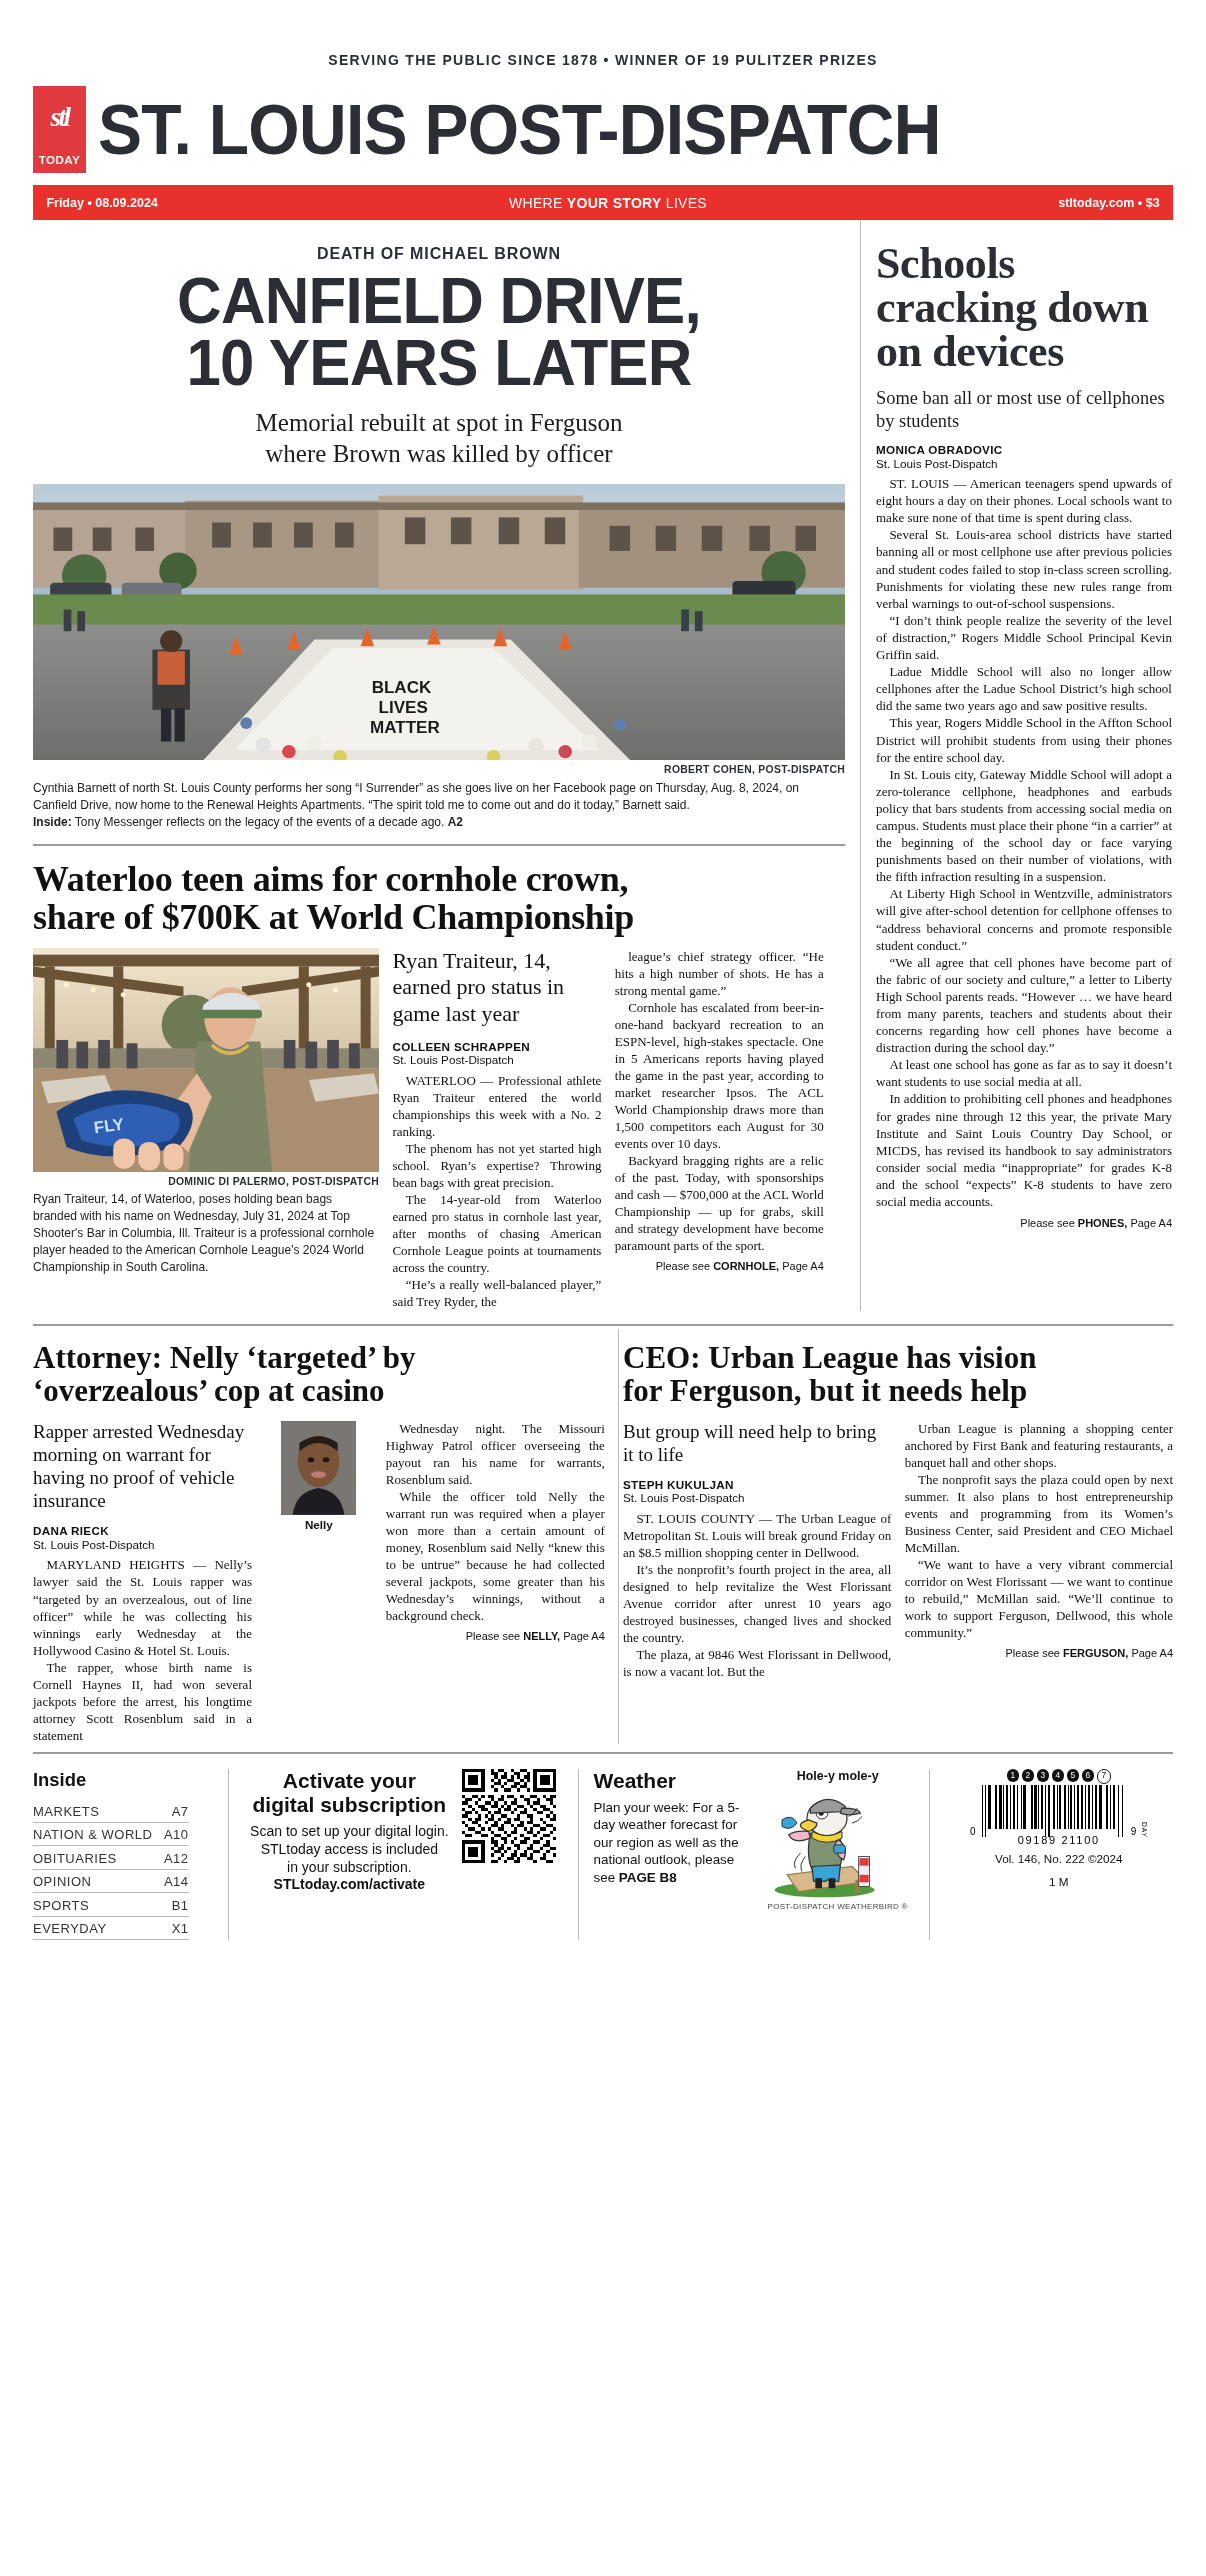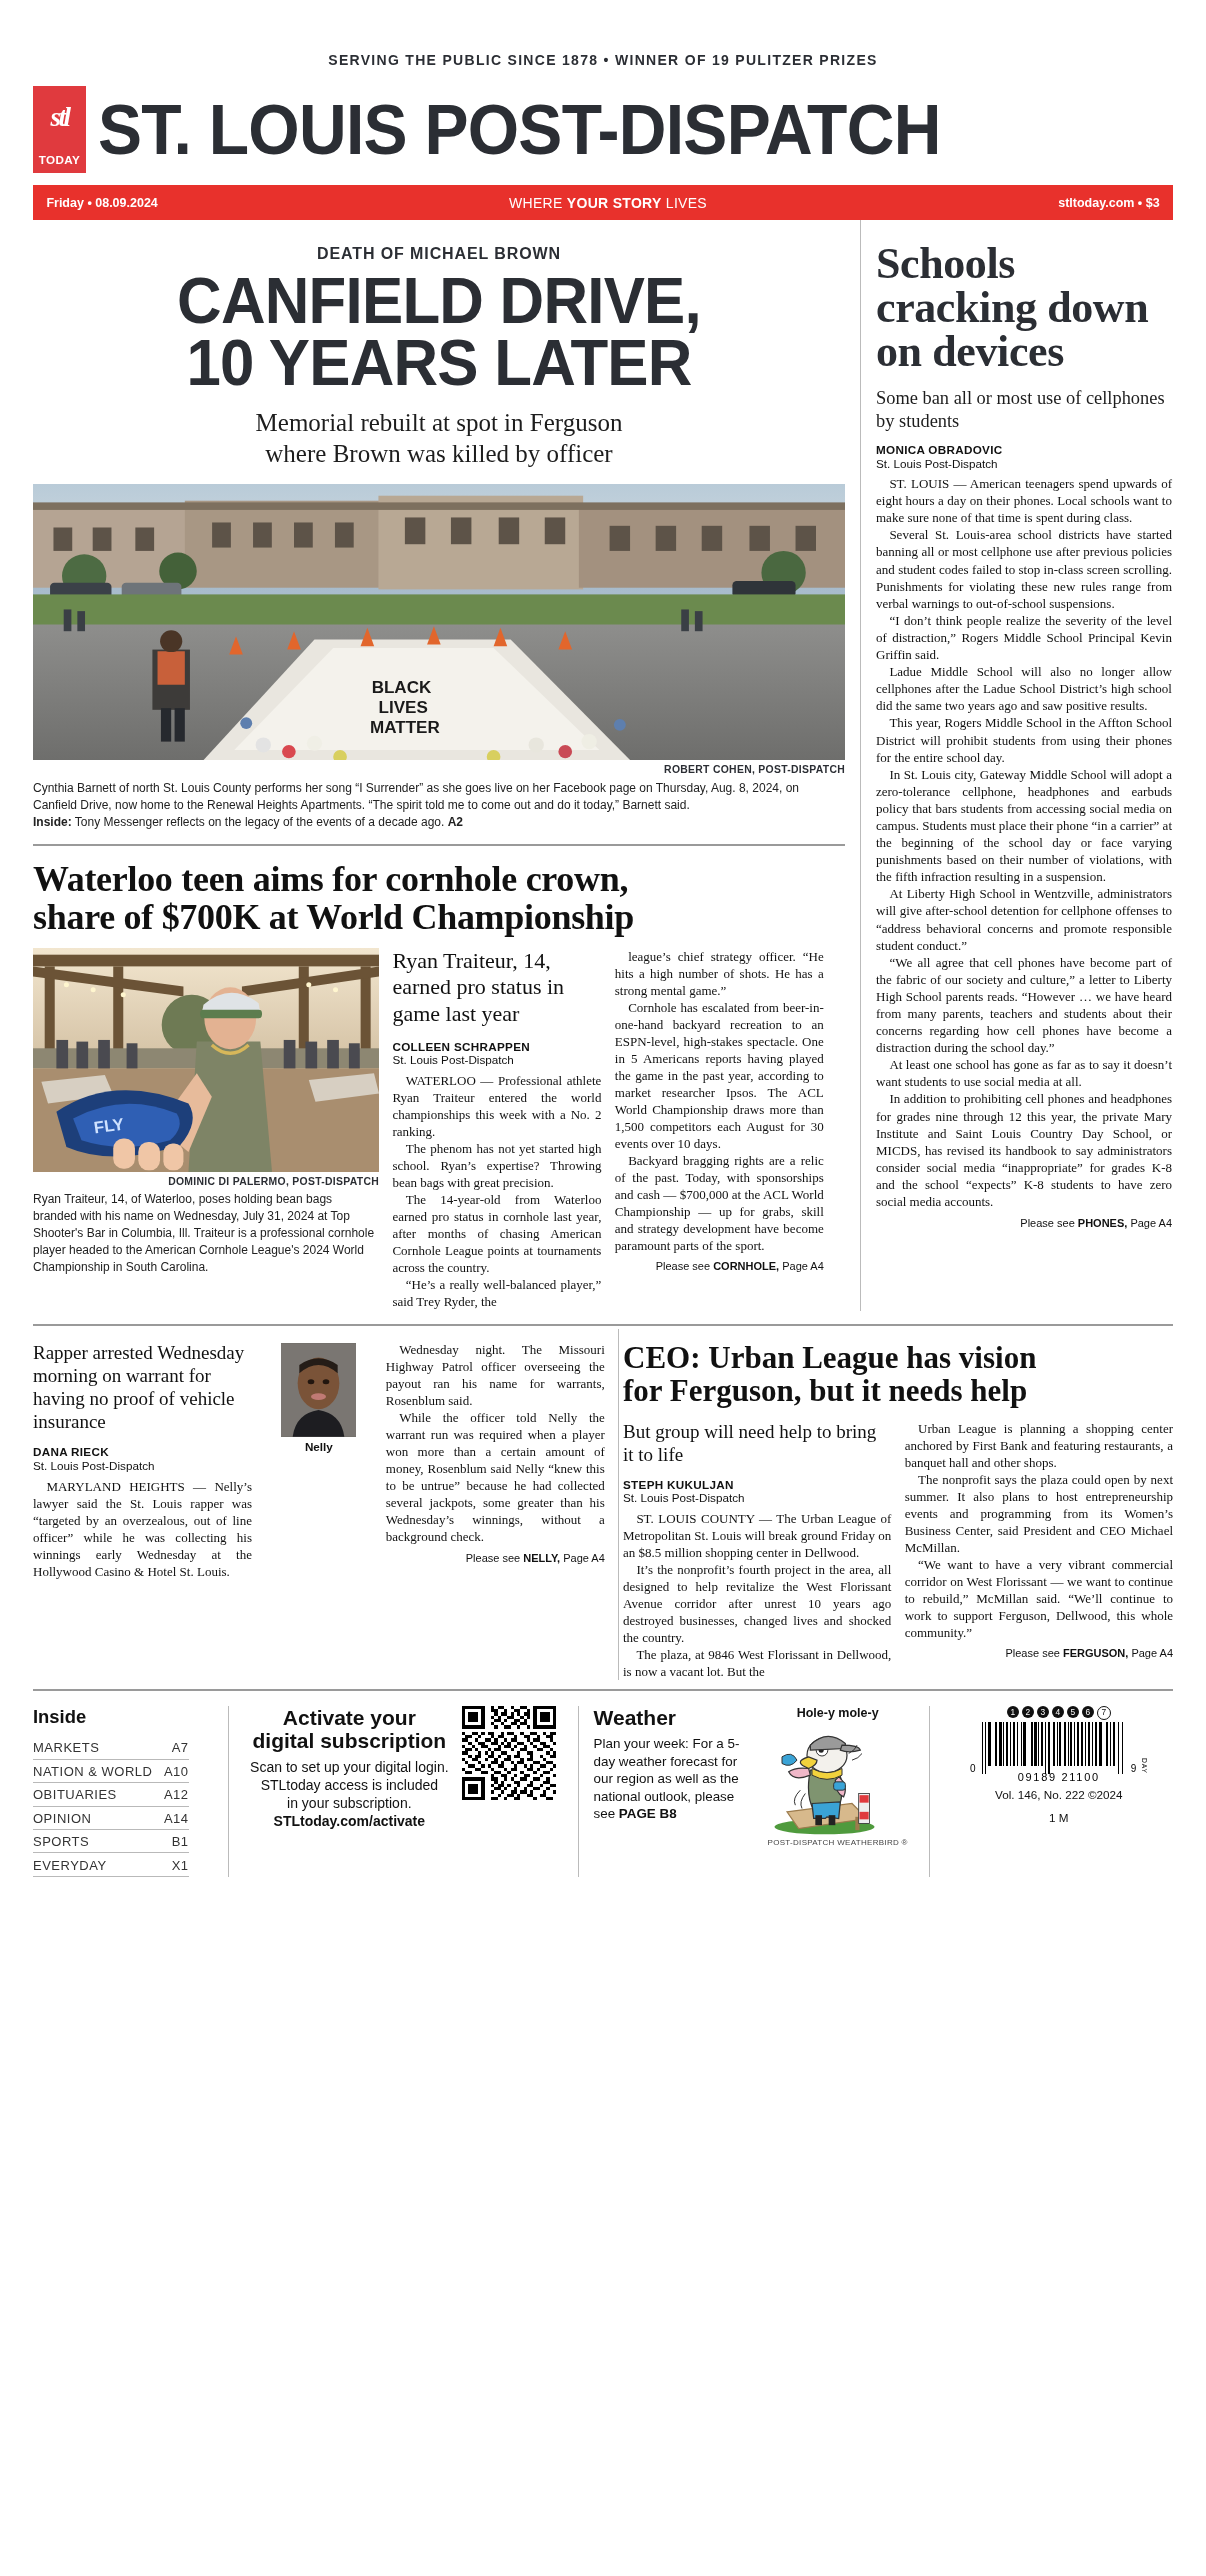--- a/index.html
+++ b/index.html
@@ -439,27 +439,32 @@
     </div>
   </div>
 
   <div style="padding:0 33px;box-sizing:border-box;">
     <div class="rule-double"></div>
   </div>
 
   <div class="bottom">
 
     <div class="bot-left">
+      <div class="bot-hed">
+        <div>Attorney: Nelly ‘targeted’ by</div>
+        <div>‘overzealous’ cop at casino</div>
+      </div>
       <div class="bot-grid">
         <div class="bot-c" style="flex:0 0 219px">
           <div class="subhed" style="font-size:19px">Rapper arrested Wednesday morning on warrant for having no proof of vehicle insurance</div>
           <div class="byline">DANA RIECK</div>
           <div class="byline2">St. Louis Post-Dispatch</div>
           <div class="bodytext">
             <p>MARYLAND HEIGHTS — Nelly’s lawyer said the St. Louis rapper was “targeted by an overzealous, out of line officer” while he was collecting his winnings early Wednesday at the Hollywood Casino &amp; Hotel St. Louis.</p>
+            <p>The rapper, whose birth name is Cornell Haynes II, had won several jackpots before the arrest, his longtime attorney Scott Rosenblum said in a statement</p>
           </div>
         </div>
         <div class="bot-c" style="flex:0 0 107px;text-align:center">
           <div class="mug">
             <svg width="75" height="94" viewBox="0 0 90 112">
               <rect width="90" height="112" fill="#7a7672"></rect>
               <ellipse cx="45" cy="48" rx="25" ry="31" fill="#7a5338"></ellipse>
               <path d="M22 36 Q45 16 68 36 L68 26 Q45 10 22 26 Z" fill="#241c17"></path>
               <ellipse cx="36" cy="46" rx="4" ry="3" fill="#22160f"></ellipse>
               <ellipse cx="54" cy="46" rx="4" ry="3" fill="#22160f"></ellipse>

